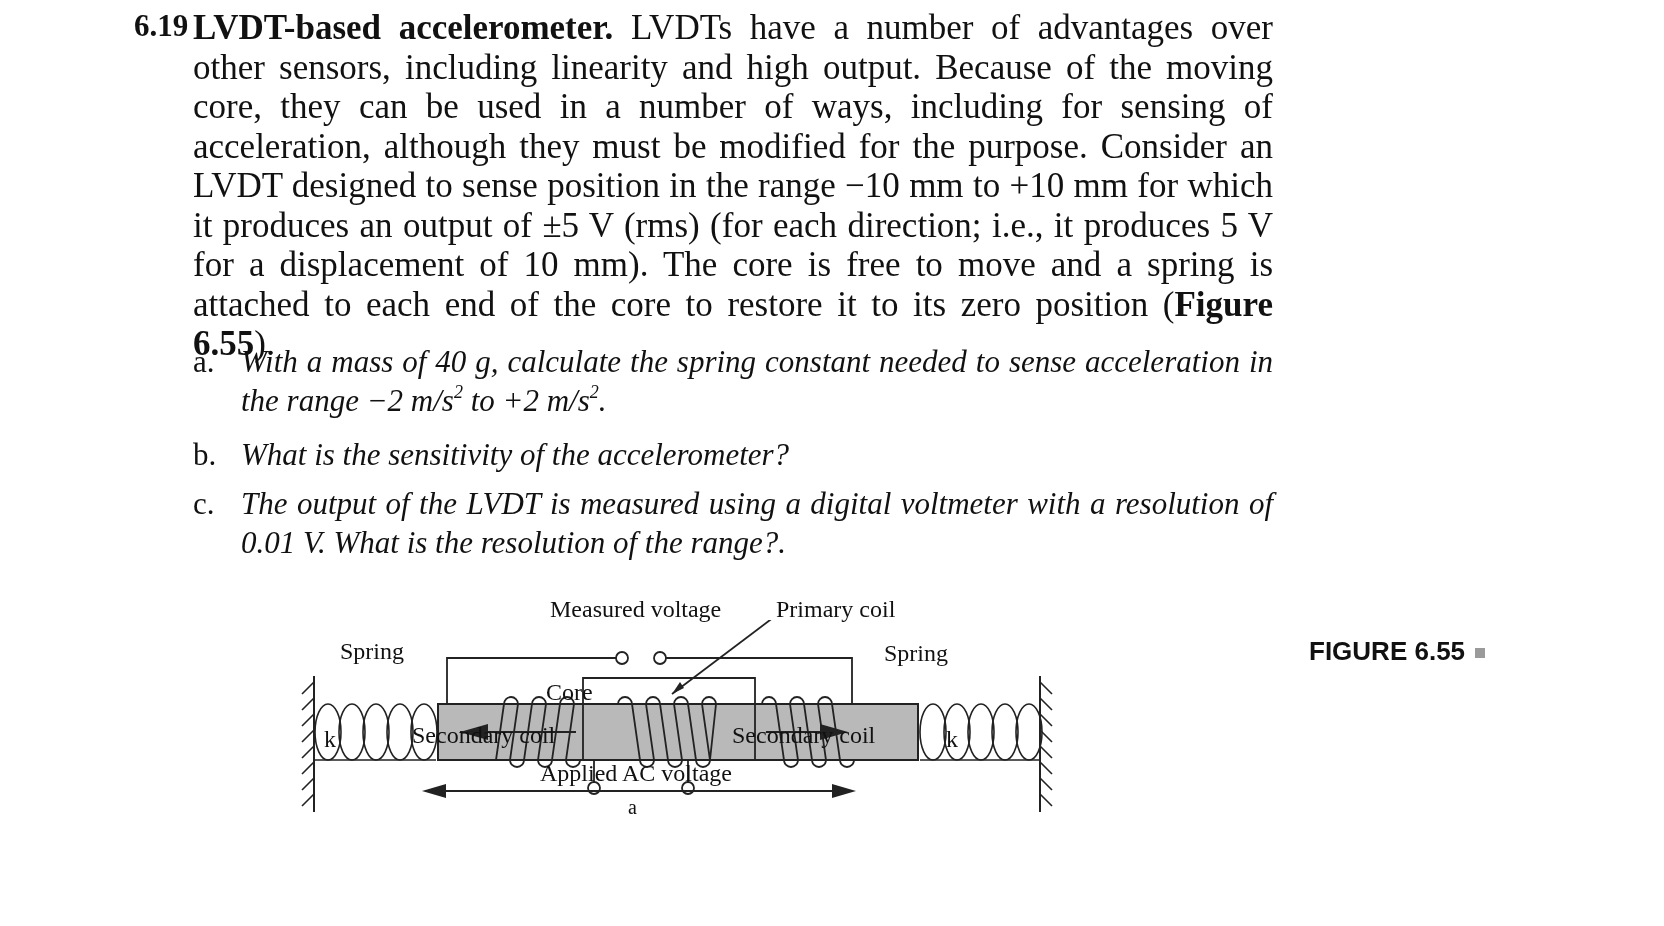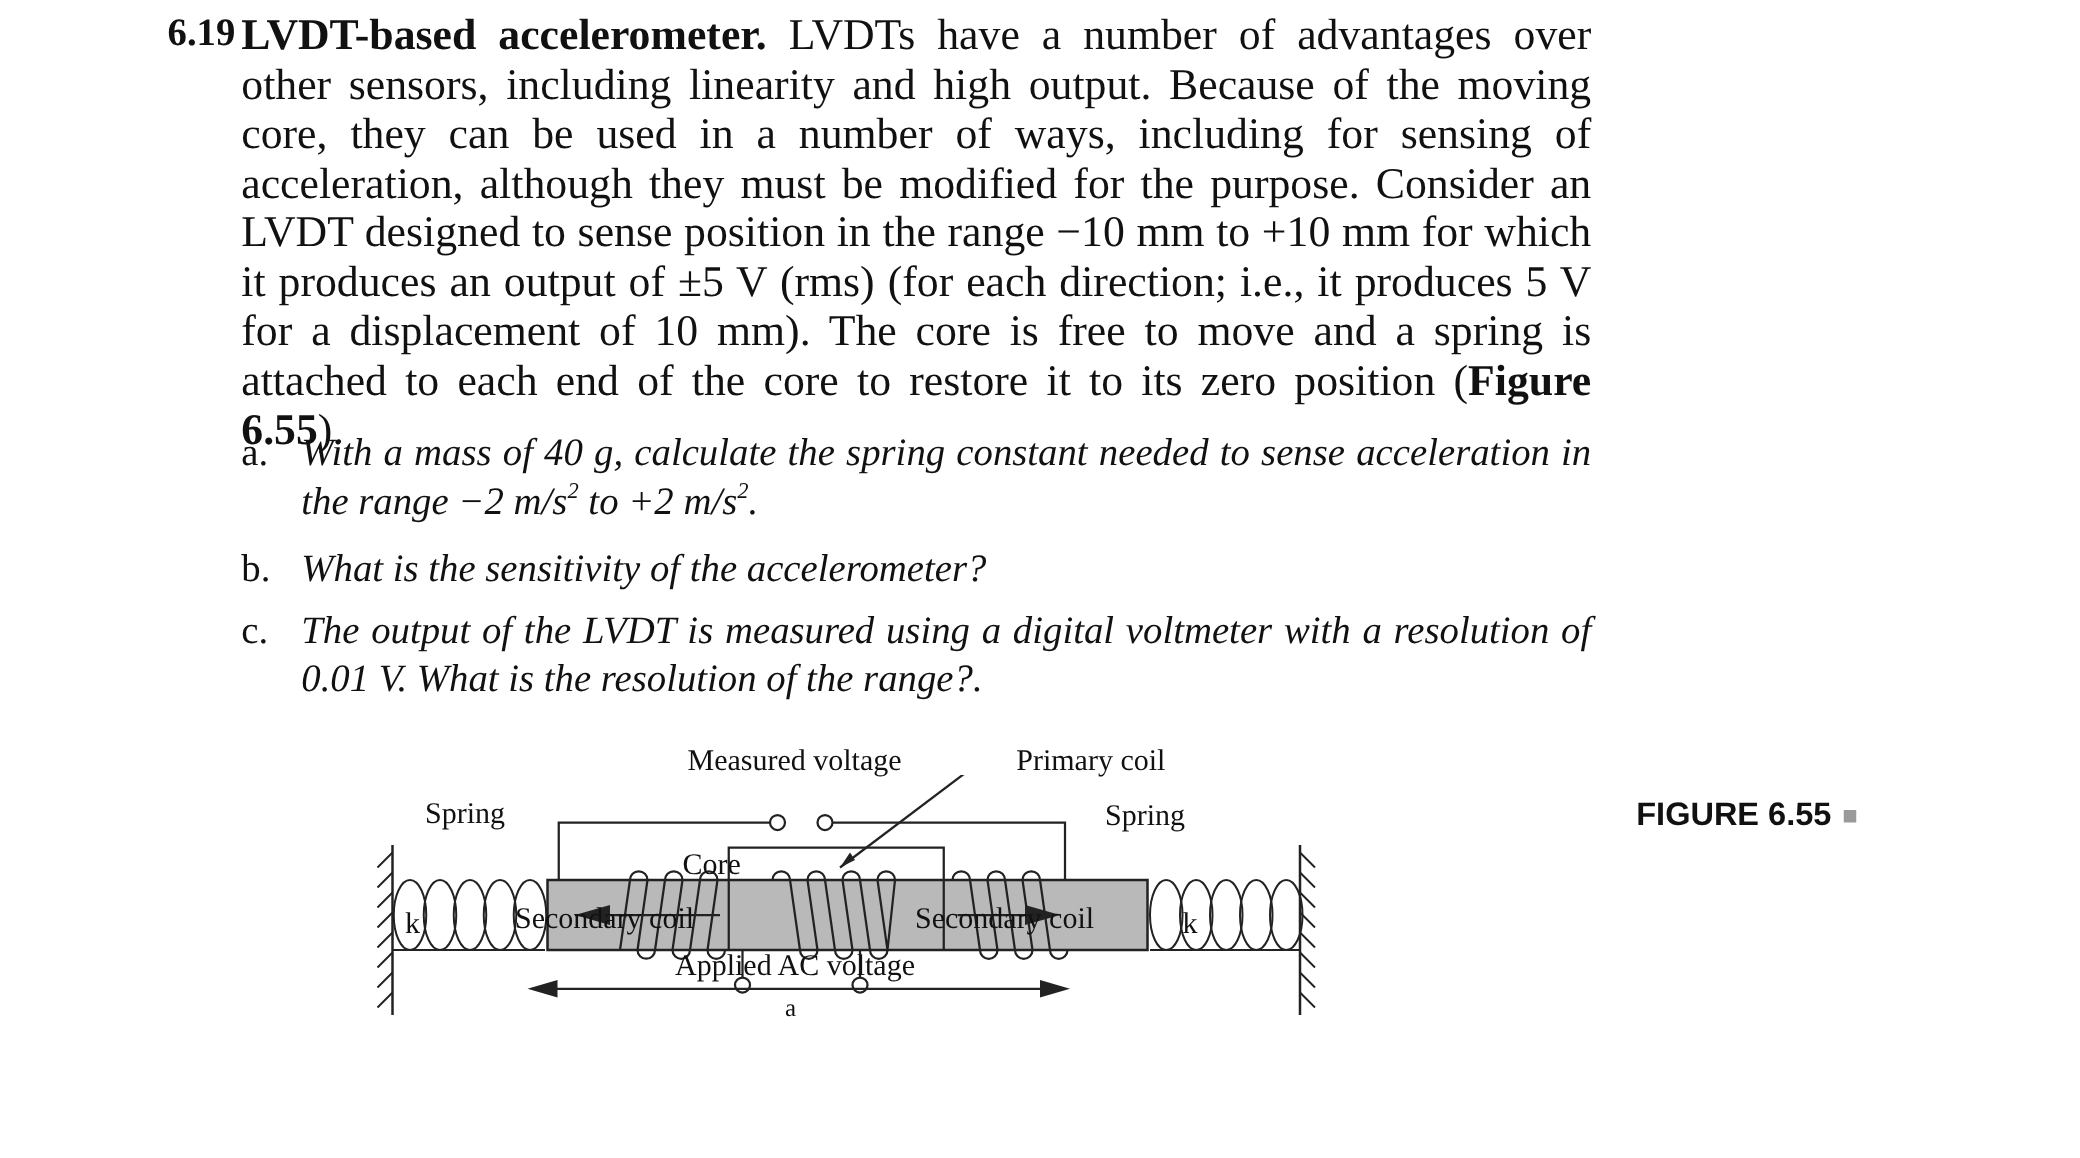--- a/index.html
+++ b/index.html
@@ -136,21 +136,21 @@
     <g fill="#222" stroke="none">
       <polygon points="160,112 188,104 188,120"></polygon>
       <polygon points="548,112 520,104 520,120"></polygon>
       <polygon points="372,74 380,62 384,68"></polygon>
       <polygon points="122,171 146,164 146,178"></polygon>
       <polygon points="556,171 532,164 532,178"></polygon>
     </g>
   </svg>
 
   <span class="fig-label serif" style="left:250px; top:-24px;">Measured voltage</span>
-  <span class="fig-label serif" style="left:476px; top:-24px;margin-left:37px;">Primary coil</span>
+  <span class="fig-label serif" style="left:476px; top:-24px;">Primary coil</span>
   <span class="fig-label serif" style="left:40px; top:18px;">Spring</span>
   <span class="fig-label serif" style="left:584px; top:20px;">Spring</span>
   <span class="fig-label serif" style="left:246px; top:59px;font-family:Liberation Serif, serif;">Core</span>
   <span class="fig-label serif" style="left:112px; top:102px;">Secondary coil</span>
   <span class="fig-label serif" style="left:432px; top:102px;">Secondary coil</span>
   <span class="fig-label serif" style="left:24px; top:106px;">k</span>
   <span class="fig-label serif" style="left:646px; top:106px;">k</span>
   <span class="fig-label serif" style="left:240px; top:140px;">Applied AC voltage</span>
   <span class="fig-label serif" style="left:328px; top:176px; font-size:20px;">a</span>
 </div>

